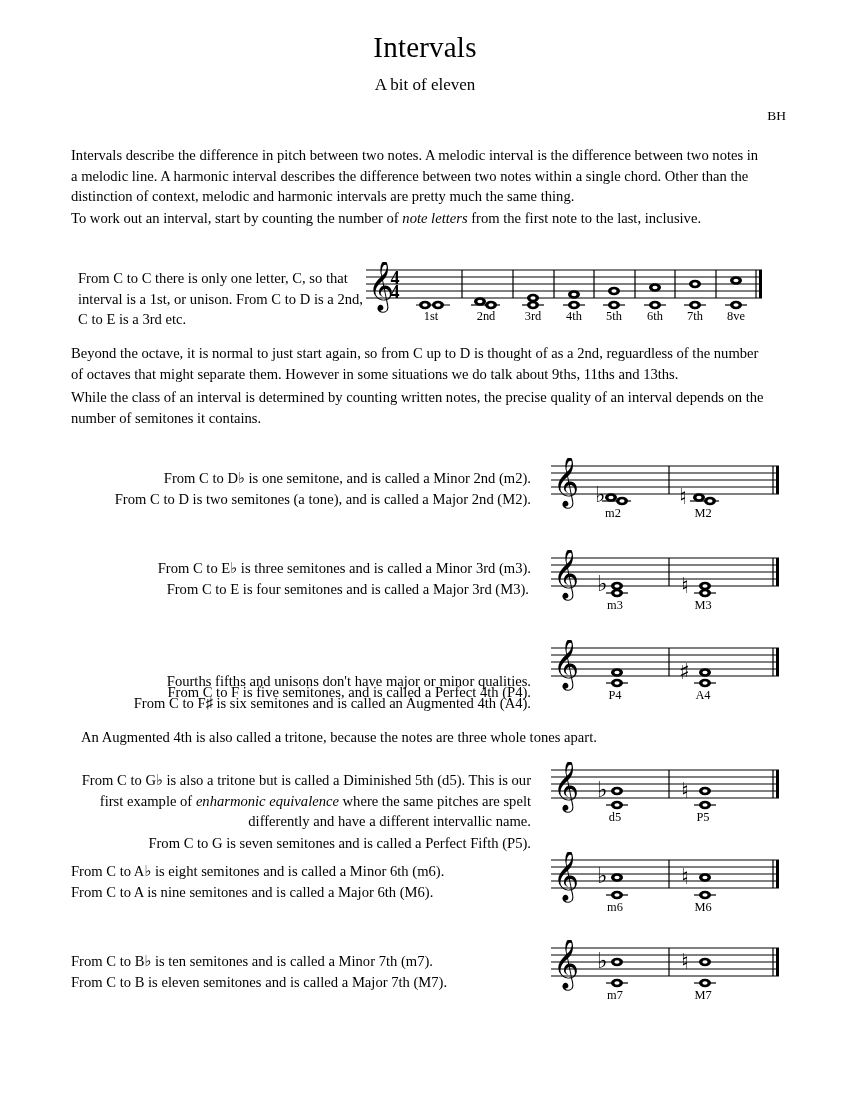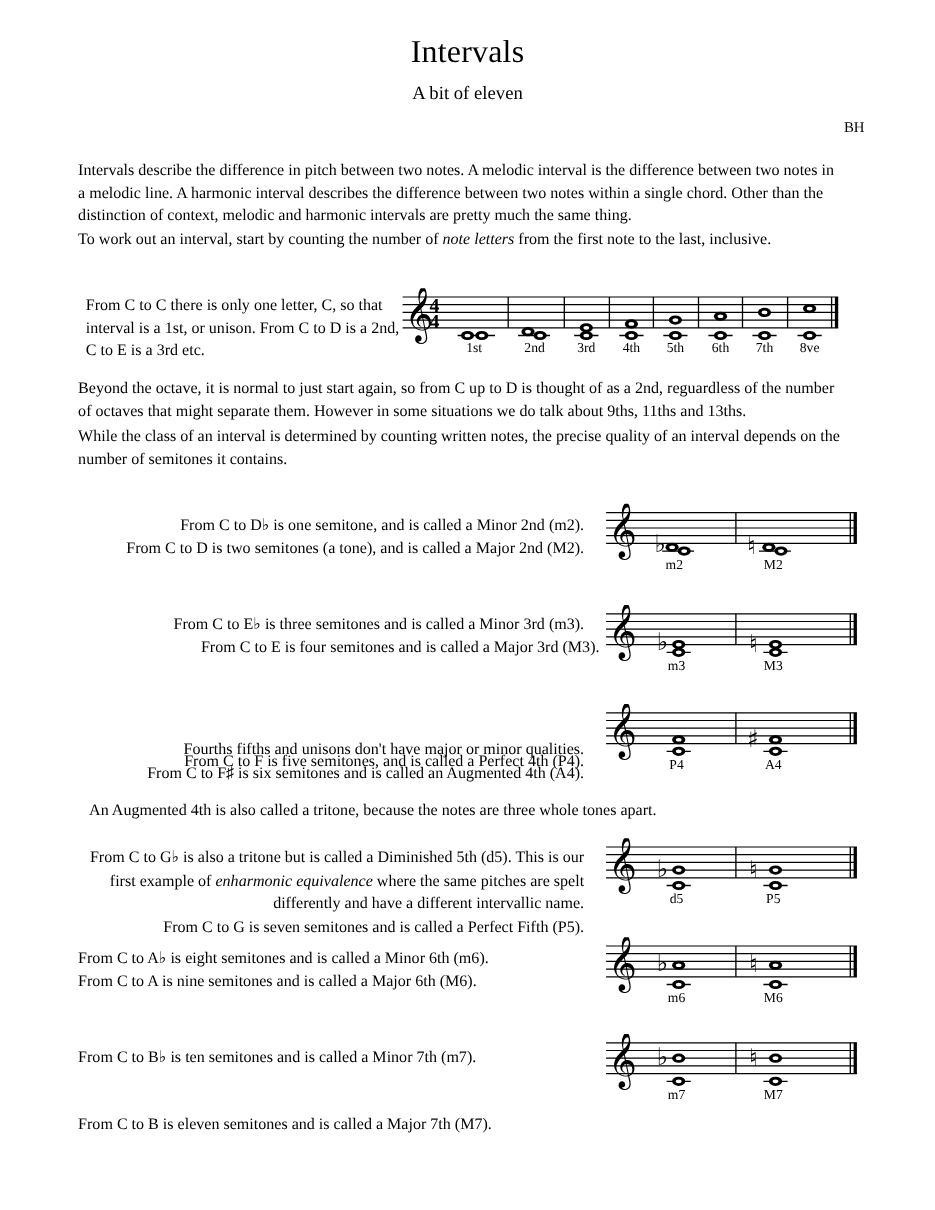--- a/index.html
+++ b/index.html
@@ -213,21 +213,21 @@
           <ellipse cx="154" cy="39.5" rx="2.6" ry="1.7" fill="#fff"></ellipse>
         <ellipse cx="165" cy="43" rx="6" ry="4.2" fill="#000"></ellipse>
           <ellipse cx="165" cy="43" rx="2.6" ry="1.7" fill="#fff"></ellipse>
       </g>
       <text class="lbl" x="68" y="59" fill="#000">m2</text>
       <text class="lbl" x="158" y="59" fill="#000">M2</text>
     </svg>
   </div>
 
   <div class="prose right" style="left:71px; top:558px; width:460px;">From C to E♭ is three semitones and is called a Minor 3rd (m3).</div>
-  <div class="prose right" style="left:85px; top:579px; width:460px;">From C to E is four semitones and is called a Major 3rd (M3).</div>
+  <div class="prose right" style="left:69px; top:579px; width:460px;">From C to E is four semitones and is called a Major 3rd (M3).</div>
 
   <div class="staffbox" style="left:545px; top:550px;">
     <svg width="242" height="62" viewBox="0 0 242 62">
       <g stroke="#000" stroke-width="1.1">
         <line x1="6" y1="8" x2="234" y2="8"></line>
         <line x1="6" y1="15" x2="234" y2="15"></line>
         <line x1="6" y1="22" x2="234" y2="22"></line>
         <line x1="6" y1="29" x2="234" y2="29"></line>
         <line x1="6" y1="36" x2="234" y2="36"></line>
       </g>
@@ -381,21 +381,21 @@
           <ellipse cx="160" cy="43" rx="2.6" ry="1.7" fill="#fff"></ellipse>
         <ellipse cx="160" cy="25.5" rx="6" ry="4.2" fill="#000"></ellipse>
           <ellipse cx="160" cy="25.5" rx="2.6" ry="1.7" fill="#fff"></ellipse>
       </g>
       <text class="lbl" x="70" y="59" fill="#000">m6</text>
       <text class="lbl" x="158" y="59" fill="#000">M6</text>
     </svg>
   </div>
 
   <div class="prose" style="left:71px; top:951px; width:460px;">From C to B♭ is ten semitones and is called a Minor 7th (m7).</div>
-  <div class="prose" style="left:71px; top:972px; width:460px;margin-top:40px;">From C to B is eleven semitones and is called a Major 7th (M7).</div>
+  <div class="prose" style="left:71px; top:972px; width:460px;">From C to B is eleven semitones and is called a Major 7th (M7).</div>
 
   <div class="staffbox" style="left:545px; top:940px;">
     <svg width="242" height="62" viewBox="0 0 242 62">
       <g stroke="#000" stroke-width="1.1">
         <line x1="6" y1="8" x2="234" y2="8"></line>
         <line x1="6" y1="15" x2="234" y2="15"></line>
         <line x1="6" y1="22" x2="234" y2="22"></line>
         <line x1="6" y1="29" x2="234" y2="29"></line>
         <line x1="6" y1="36" x2="234" y2="36"></line>
       </g>

